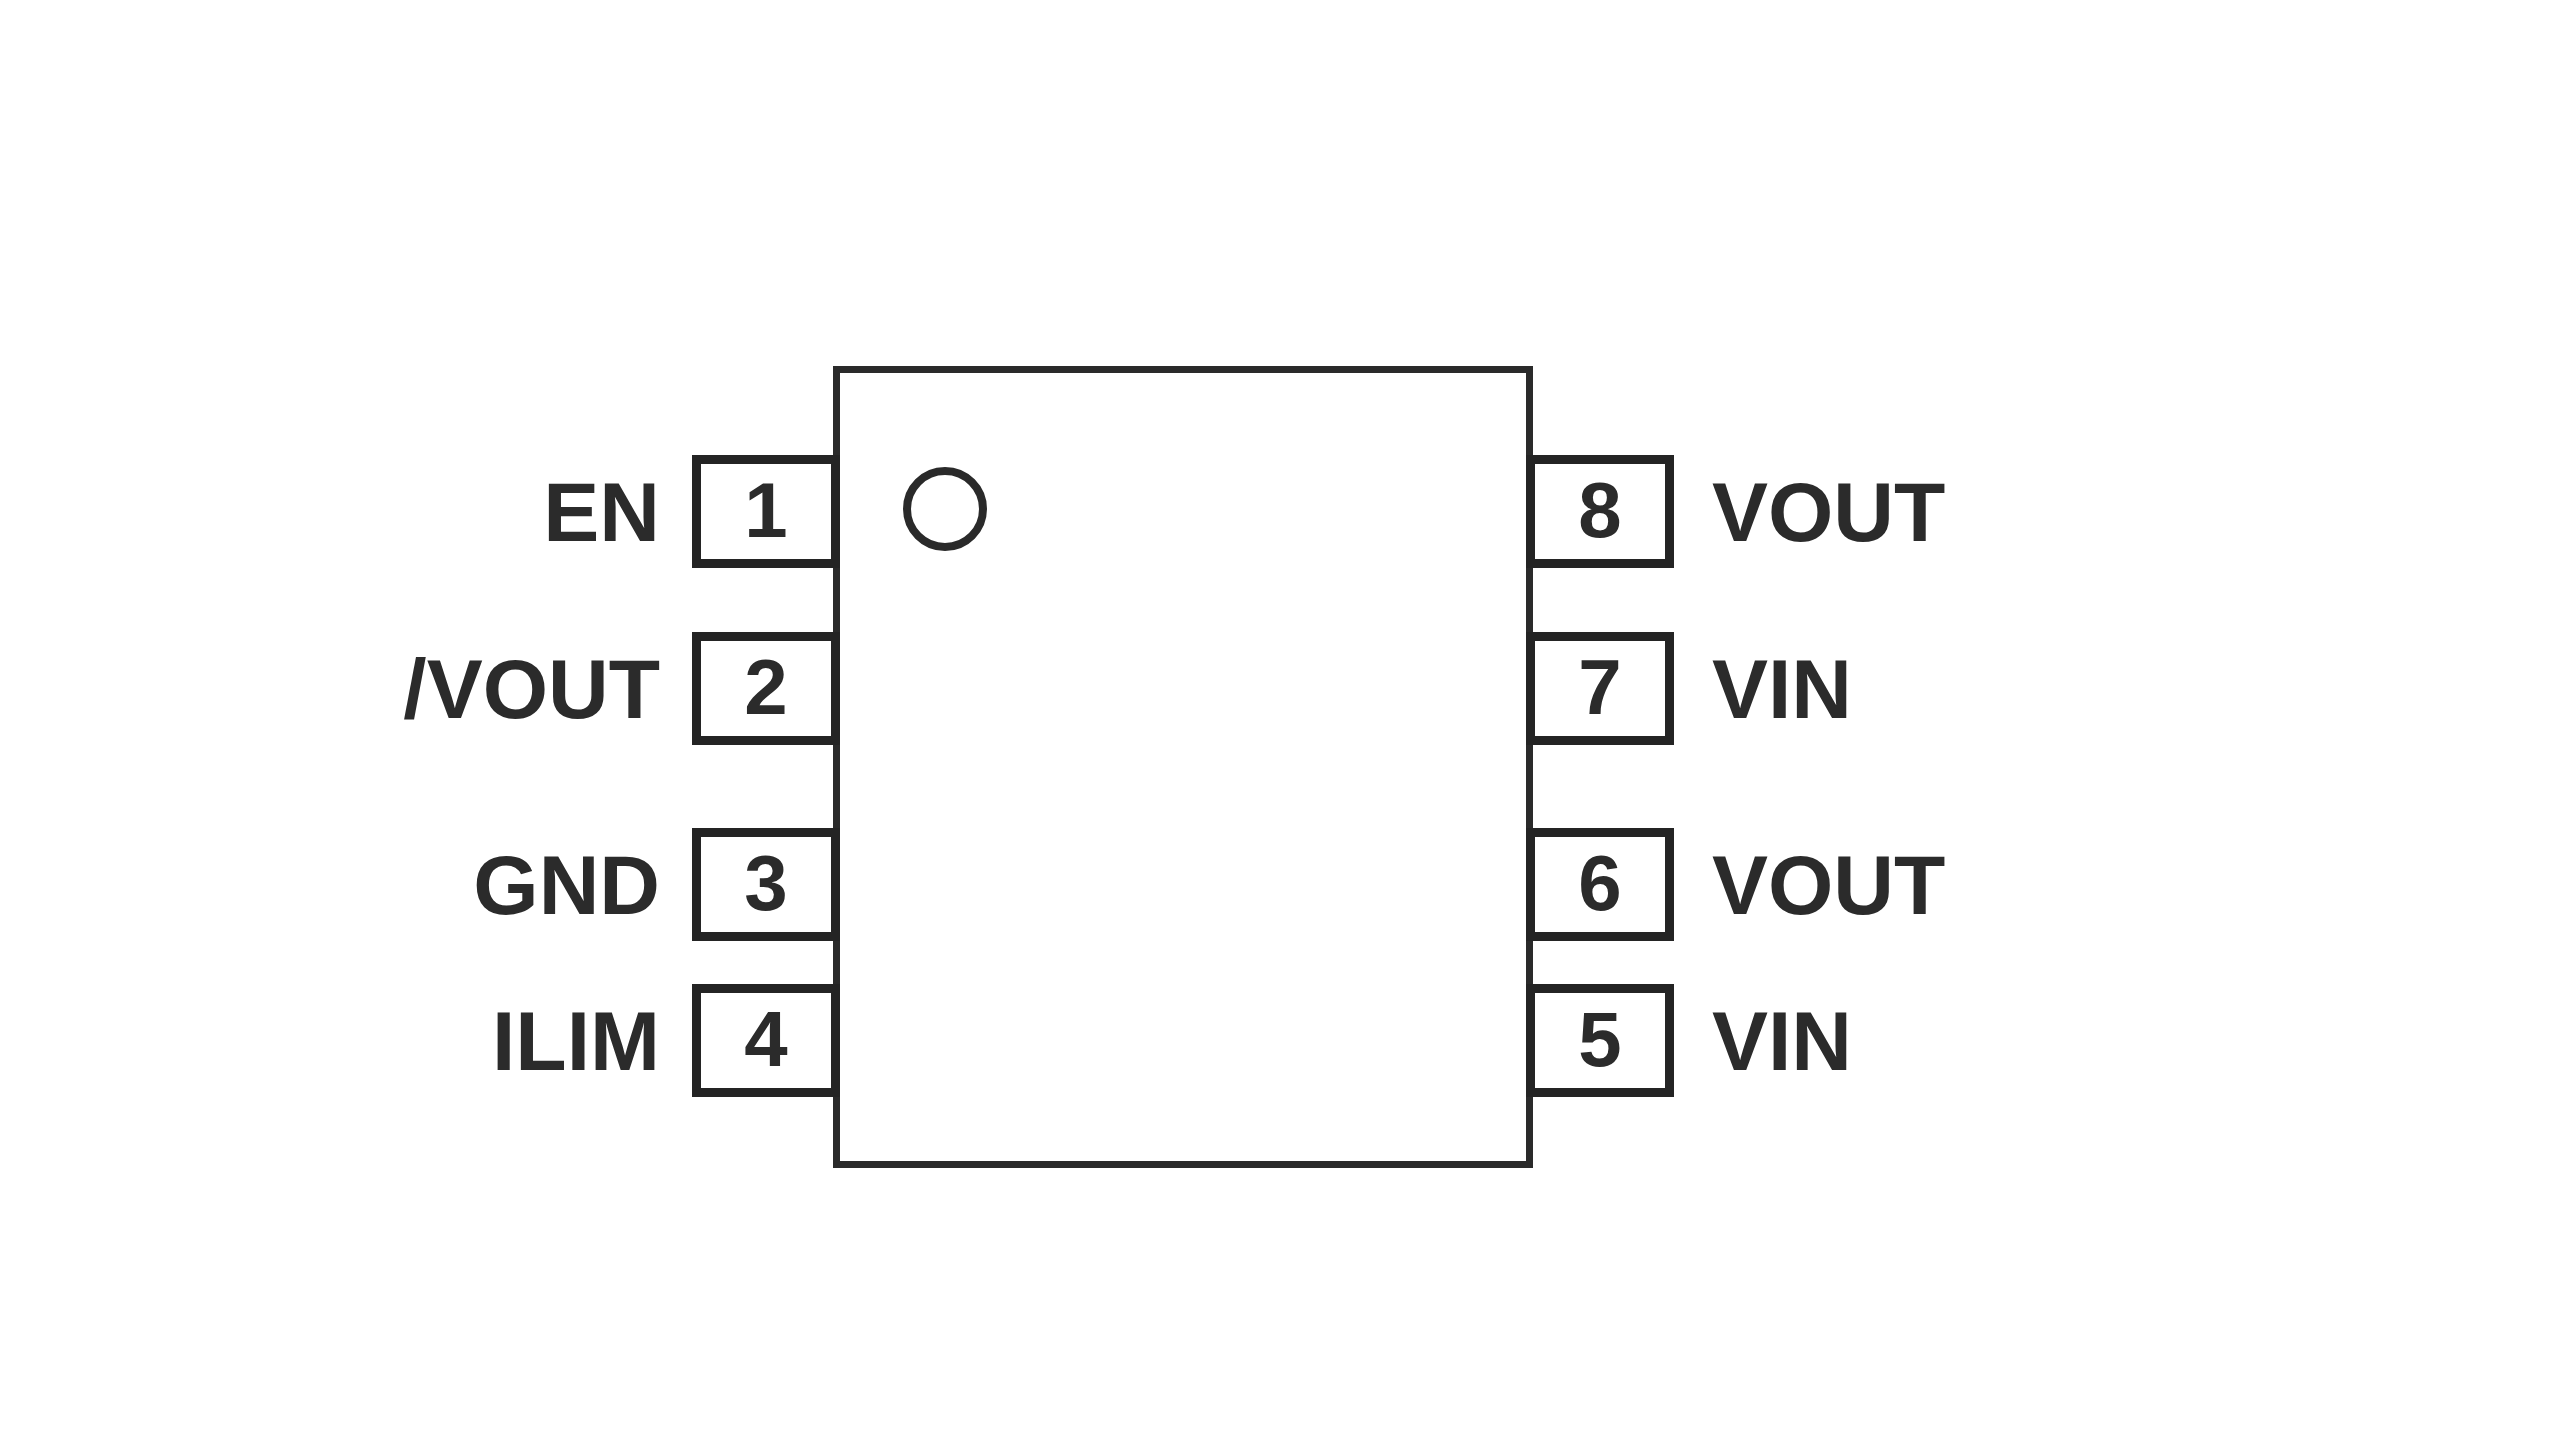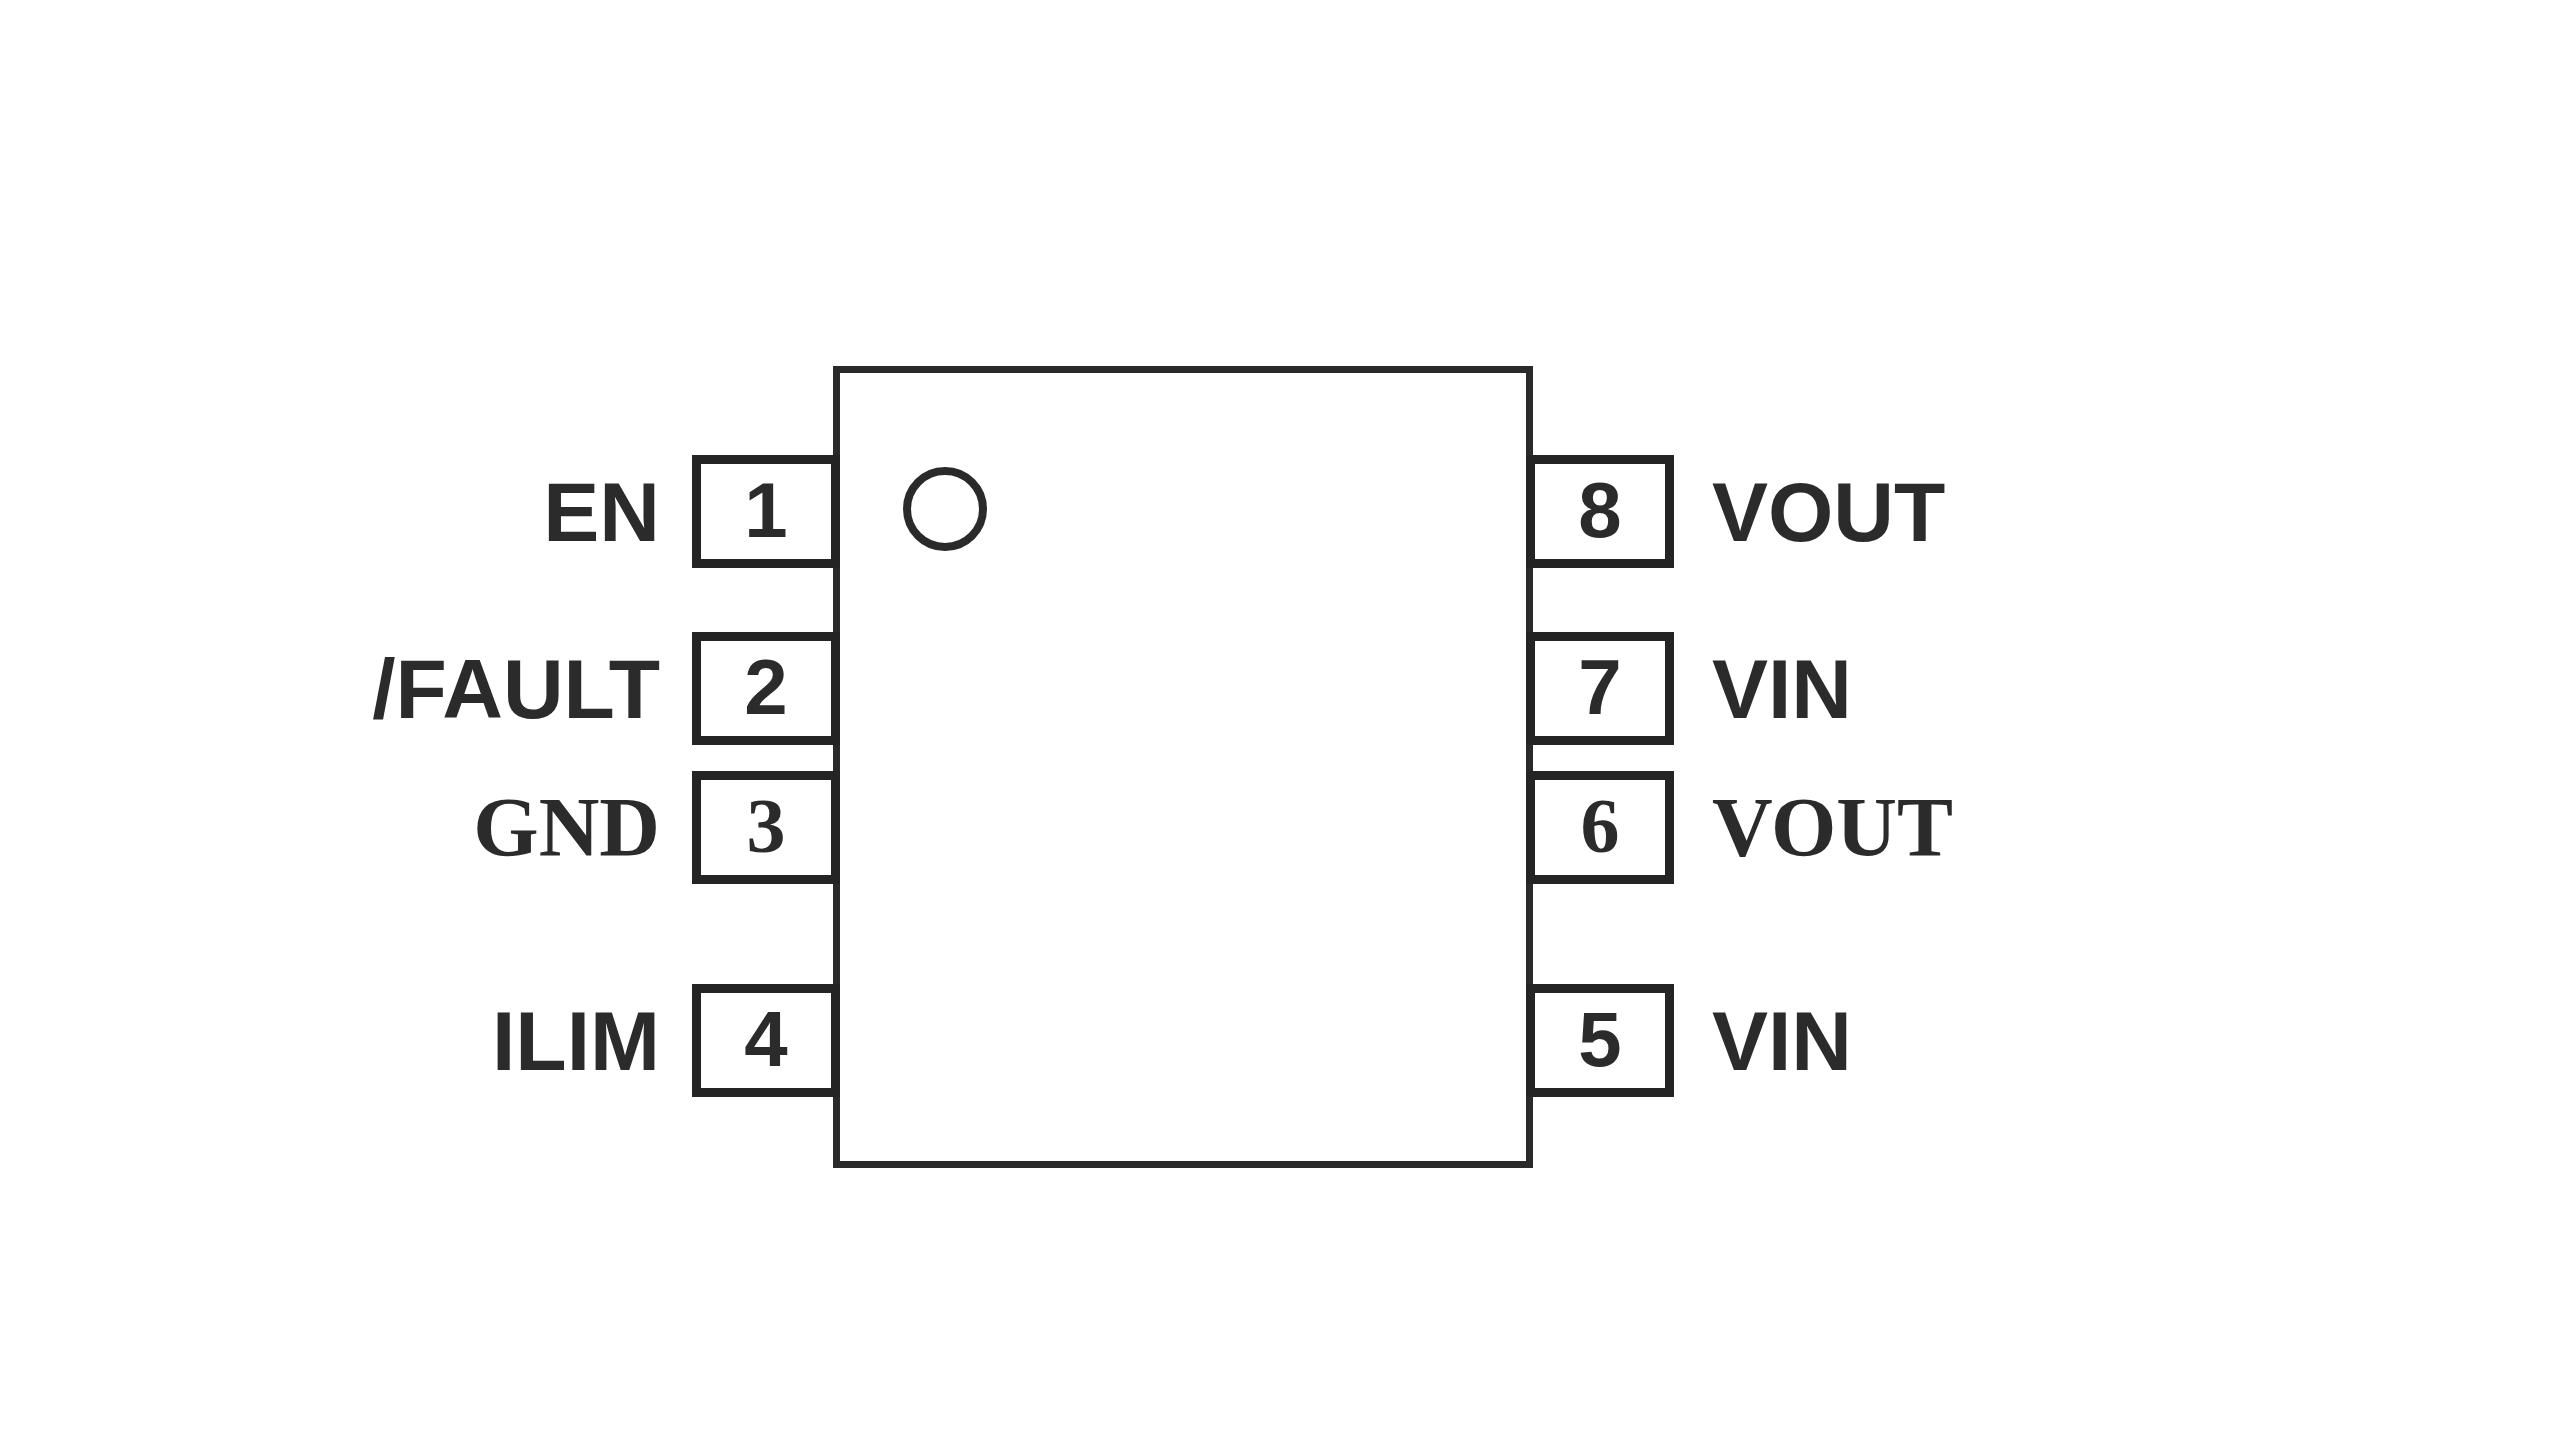--- a/index.html
+++ b/index.html
@@ -46,21 +46,21 @@
     box-sizing: border-box;
     background: #ffffff;
     display: flex;
     align-items: center;
     justify-content: center;
   }
   .pin-box.left  { left: 692px; }
   .pin-box.right { left: 1526px; }
   .row-1 { top: 423px; }
   .row-2 { top: 600px; }
-  .row-3 { top: 739px; font-family: Liberation Serif, serif; }
+  .row-3 { top: 796px; }
   .row-4 { top: 952px; }
   .pin-number {
     font-size: 78px;
     font-weight: 700;
     line-height: 1;
     color: #2b2b2b;
     transform: translateY(-2px);
   }
   .pin-label {
     position: absolute;
@@ -86,21 +86,21 @@
   <div class="pin1-indicator"></div>
 
   <div class="pin-label left row-1">
     <span>EN</span>
   </div>
   <div class="pin-box left row-1">
     <span class="pin-number">1</span>
   </div>
 
   <div class="pin-label left row-2">
-    <span>/FAULT</span>
+    <span>/VOUT</span>
   </div>
   <div class="pin-box left row-2">
     <span class="pin-number">2</span>
   </div>
 
   <div class="pin-label left row-3">
     <span>GND</span>
   </div>
   <div class="pin-box left row-3">
     <span class="pin-number">3</span>

